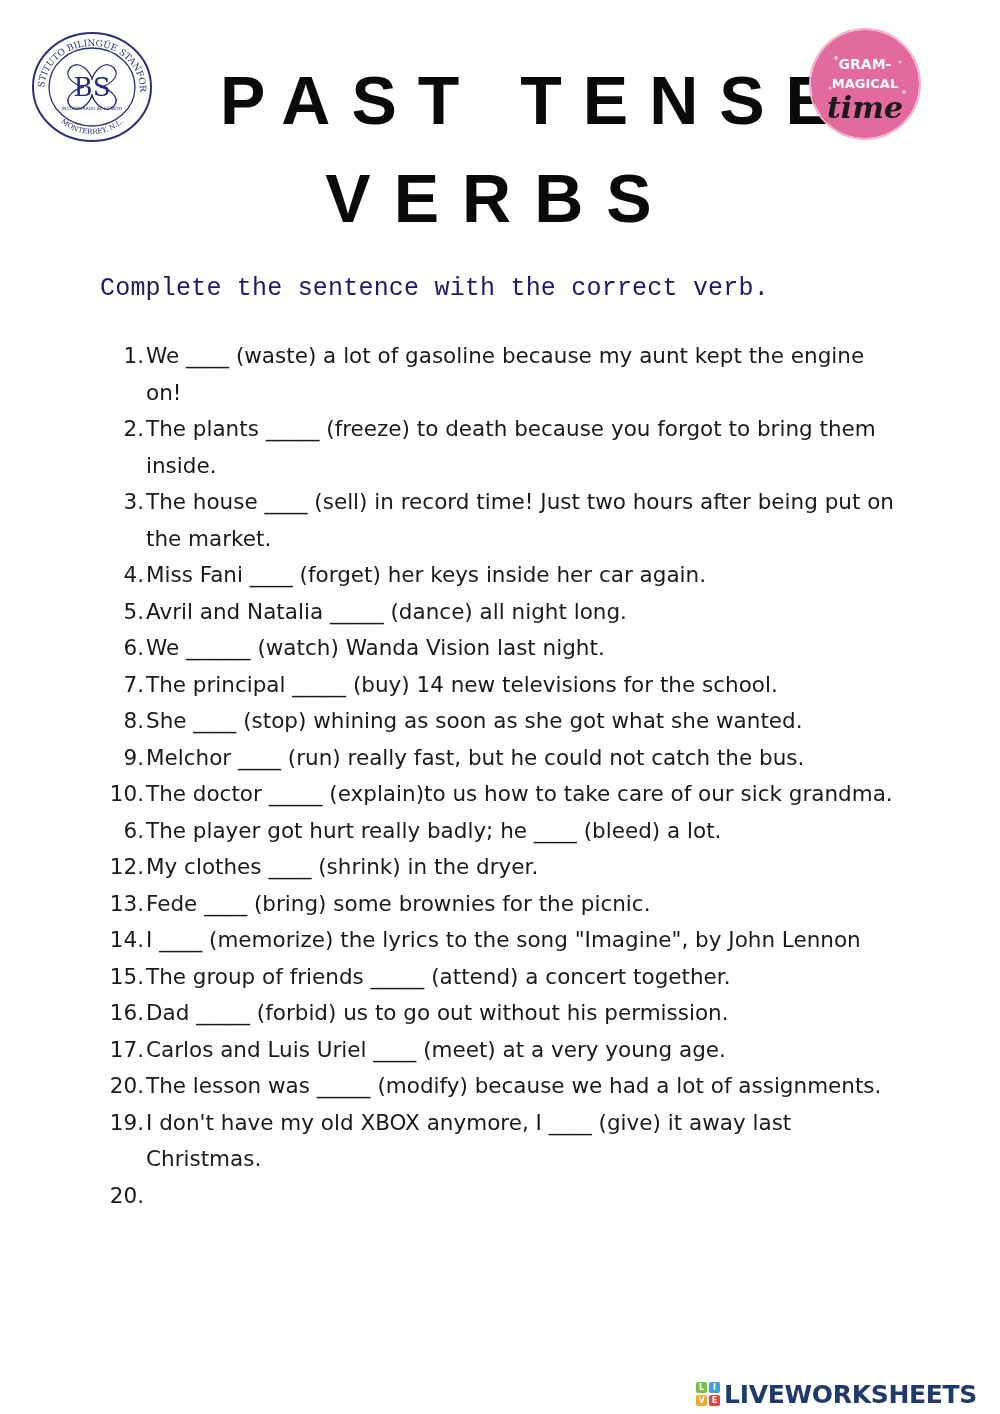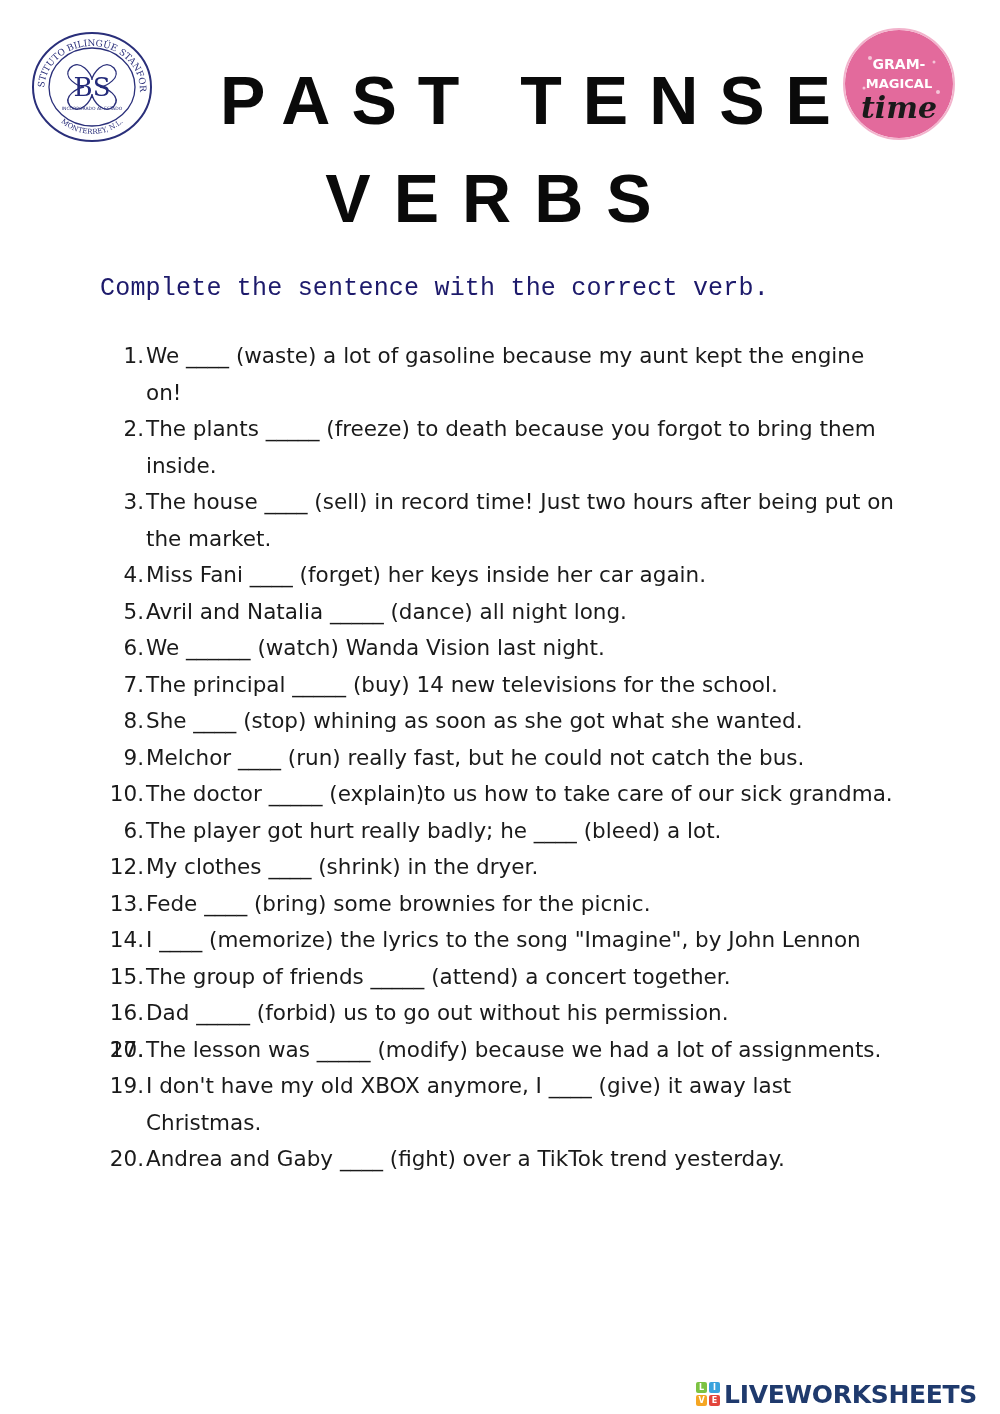--- a/index.html
+++ b/index.html
@@ -5,21 +5,21 @@
     html, body { margin: 0; padding: 0; }
     body {
       width: 1000px; height: 1414px; background: #ffffff;
       position: relative; overflow: hidden;
       font-family: "DejaVu Sans", sans-serif;
     }
     .logo-left {
       position: absolute; left: 30px; top: 30px; width: 124px; height: 114px;
     }
     .logo-right {
-      position: absolute; left: 838px; top: 28px; width: 122px; height: 112px; text-align: center;
+      position: absolute; left: 804px; top: 28px; width: 122px; height: 112px; text-align: center;
     }
     .title {
       position: absolute; left: 0; width: 1000px; text-align: center;
       font-family: "Liberation Sans", sans-serif; font-weight: bold;
       color: #0a0a0a; font-size: 68px; letter-spacing: 21px;
       line-height: 1;
     }
     .title.l1 { top: 66px; padding-left: 36px; }
     .title.l2 { top: 164px; letter-spacing: 23px; }
     .instructions {
@@ -105,24 +105,24 @@
   <li class="item"><span class="num">7.</span><span>The principal _____ (buy) 14 new televisions for the school.</span></li>
   <li class="item"><span class="num">8.</span><span>She ____ (stop) whining as soon as she got what she wanted.</span></li>
   <li class="item"><span class="num">9.</span><span>Melchor ____ (run) really fast, but he could not catch the bus.</span></li>
   <li class="item"><span class="num">10.</span><span>The doctor _____ (explain)to us how to take care of our sick grandma.</span></li>
   <li class="item"><span class="num">6.</span><span> The player got hurt really badly; he ____ (bleed) a lot.</span></li>
   <li class="item"><span class="num">12.</span><span>My clothes ____ (shrink) in the dryer.</span></li>
   <li class="item"><span class="num">13.</span><span>Fede ____ (bring) some brownies for the picnic.</span></li>
   <li class="item"><span class="num">14.</span><span>I ____ (memorize) the lyrics to the song "Imagine", by John Lennon</span></li>
   <li class="item"><span class="num">15.</span><span>The group of friends _____ (attend) a concert together.</span></li>
   <li class="item"><span class="num">16.</span><span>Dad _____ (forbid) us to go out without his permission.</span></li>
-  <li class="item"><span class="num">17.</span></li>
+  <li class="item"><span class="num">17.</span><span>Carlos and Luis Uriel ____ (meet) at a very young age.</span></li>
   <li class="item"><span class="num">20.</span><span>The lesson was _____ (modify) because we had a lot of assignments.</span></li>
   <li class="item"><span class="num">19.</span><span>I don't have my old XBOX anymore, I ____ (give) it away last Christmas.</span></li>
-  <li class="item"><span class="num">20.</span><span>Andrea and Gaby ____ (fight) over a TikTok trend yesterday.</span></li>
+  <li class="item"><span class="num">20.</span></li>
 </ol>
 
 <div class="footer-logo">
   <div class="live-grid">
     <span style="background:#7cc242">L</span>
     <span style="background:#3aa3dd">I</span>
     <span style="background:#f5a623">V</span>
     <span style="background:#e2453c">E</span>
   </div>
   <span class="brand">LIVEWORKSHEETS</span>

